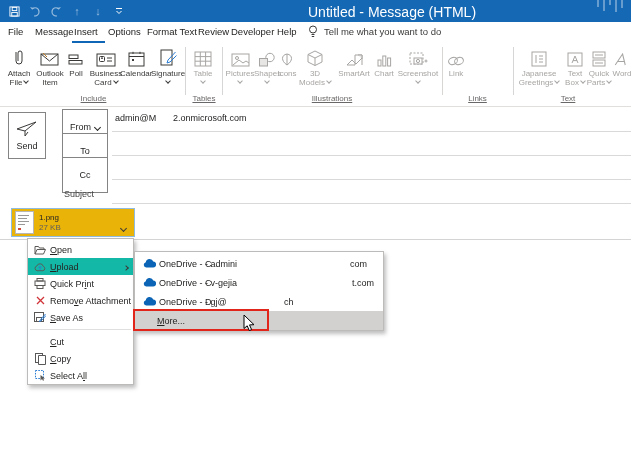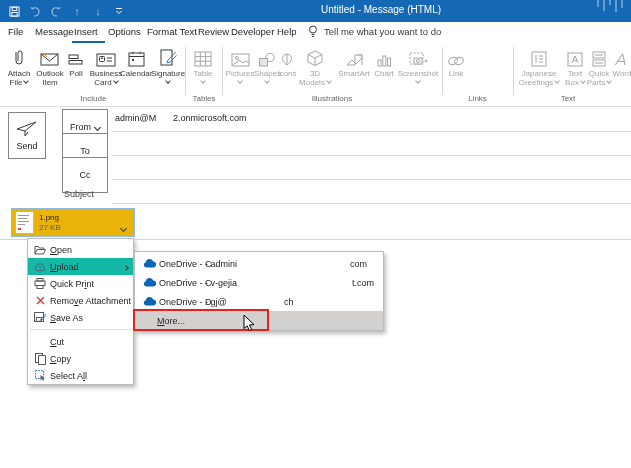--- a/index.html
+++ b/index.html
@@ -3,32 +3,32 @@
 <meta charset="utf-8">
 <style>
   html,body{margin:0;padding:0;background:#fff;}
   .screen{position:relative;width:631px;height:468px;background:#ffffff;overflow:hidden;
           font-family:"Liberation Sans","DejaVu Sans",sans-serif;color:#252423;}
   
   .titlebar{position:absolute;left:0;top:0;width:631px;height:22px;background:#1568b4;}
   .qat{position:absolute;left:8px;top:0;height:22px;display:flex;align-items:center;gap:9px;color:#fff;}
   .qat .qi{display:flex;align-items:center;justify-content:center;width:12px;height:14px;font-size:11px;line-height:1;}
   .qat .dim{opacity:.55;}
-  .title{position:absolute;left:321px;top:4px;font-size:10px;color:#ffffff;white-space:nowrap;}
+  .title{position:absolute;left:308px;top:4px;font-size:14px;color:#ffffff;white-space:nowrap;}
   .artifacts{position:absolute;right:8px;top:0;height:14px;display:flex;gap:4px;align-items:flex-start;}
   .artifacts span{display:block;width:2px;background:rgba(255,255,255,.35);}
   
   .menubar{position:absolute;left:0;top:22px;width:631px;height:22px;background:#fff;}
   .mtab{position:absolute;top:4px;font-size:9.5px;color:#252423;white-space:nowrap;cursor:default;}
   .tab-underline{position:absolute;left:72px;top:19px;width:33px;height:2px;background:#1066b6;}
   .tellme{position:absolute;left:308px;top:3px;display:flex;align-items:center;gap:6px;font-size:9.5px;color:#3b3a39;}
   
   .ribbon{position:absolute;left:0;top:44px;width:631px;height:62px;background:#fff;border-bottom:1px solid #e1dfdd;}
   .rdiv{position:absolute;top:3px;height:48px;width:1px;background:#d8d6d4;}
-  .rgl{position:absolute;top:50px;font-size:8px;color:#6a6867;text-align:center;}
+  .rgl{position:absolute;top:50px;font-size:8px;color:#6a6867;text-align:center;text-decoration:underline;}
   .rbtn{position:absolute;top:2px;text-align:center;color:#3b3a39;font-size:8px;line-height:9px;}
   .rbtn.dis{color:#a7a5a3;}
   .ric{height:21px;display:flex;align-items:flex-end;justify-content:center;margin-bottom:2px;}
   .rl{display:block;white-space:nowrap;}
   .cv{display:inline-block;width:3px;height:3px;border-right:1px solid currentColor;border-bottom:1px solid currentColor;transform:rotate(45deg);margin-left:2px;vertical-align:2px;}
   .cv.alone{margin-left:0;}
   .cv.r{transform:rotate(-45deg);}
   
   .sendbtn{position:absolute;left:8px;top:112px;width:38px;height:47px;border:1px solid #848484;background:#fff;
            display:flex;flex-direction:column;align-items:center;justify-content:center;gap:4px;font-size:9px;color:#252423;}

